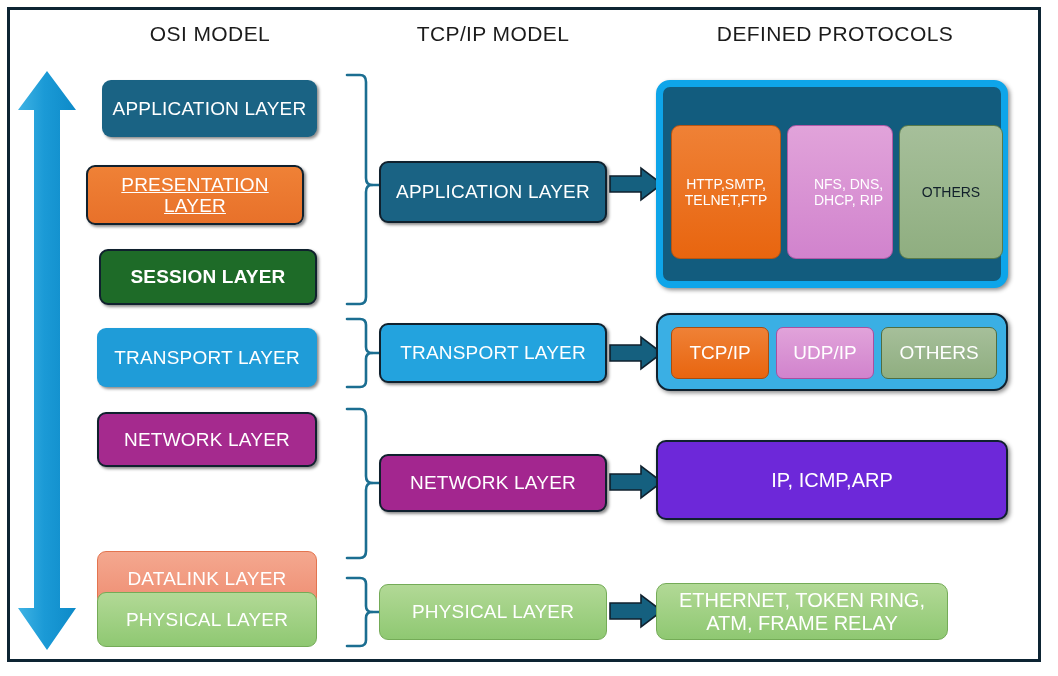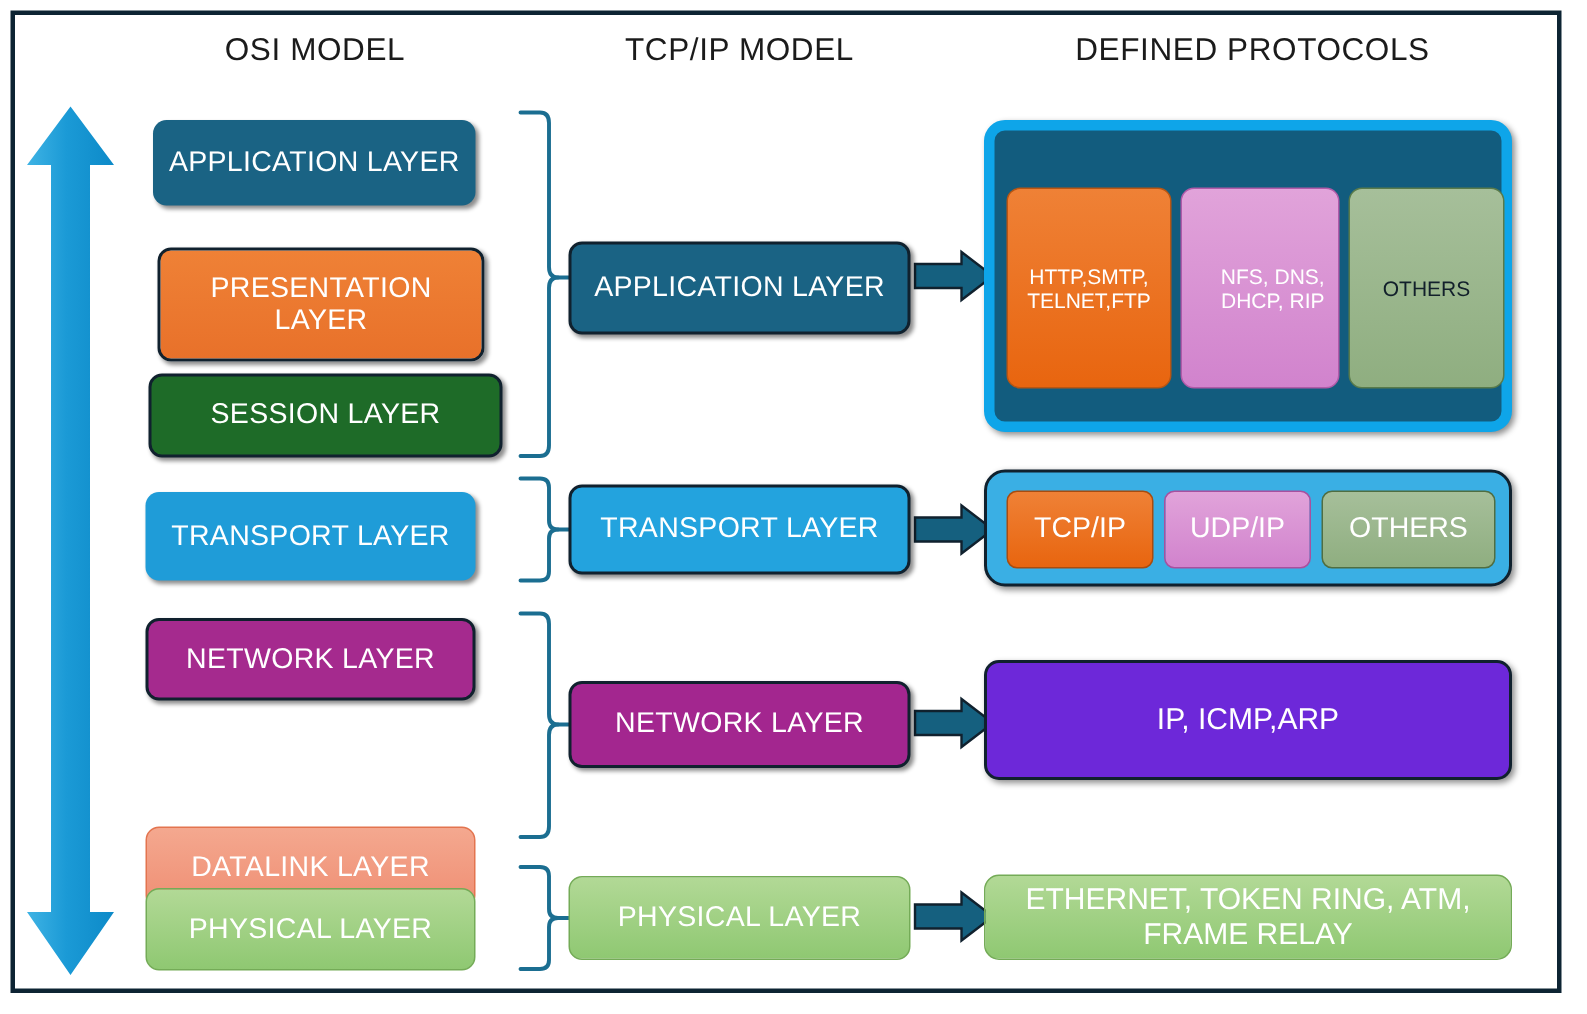--- a/index.html
+++ b/index.html
@@ -132,25 +132,25 @@
       <polygon points="610,345 641,345 641,337 662,353 641,369 641,361 610,361"></polygon>
       <polygon points="610,474 641,474 641,466 662,482 641,498 641,490 610,490"></polygon>
       <polygon points="610,603 641,603 641,595 662,611 641,627 641,619 610,619"></polygon>
     </g>
   </svg>
 
   <div class="box shadow c-appl" style="left:102px;top:80px;width:215px;height:57px;">
     <span>APPLICATION LAYER</span>
   </div>
 
-  <div class="box shadow c-pres dark-outline" style="left:105px;top:165px;width:218px;height:76px;">
+  <div class="box shadow c-pres dark-outline" style="left:86px;top:165px;width:218px;height:60px;text-decoration:underline;">
     <span>PRESENTATION LAYER</span>
   </div>
 
-  <div class="box shadow c-sess dark-outline" style="left:99px;top:249px;width:236px;height:56px;">
+  <div class="box shadow c-sess dark-outline" style="left:99px;top:249px;width:218px;height:56px;font-weight:bold;">
     <span>SESSION LAYER</span>
   </div>
 
   <div class="box shadow c-tran" style="left:97px;top:328px;width:220px;height:59px;">
     <span>TRANSPORT LAYER</span>
   </div>
 
   <div class="box shadow c-netw dark-outline" style="left:97px;top:412px;width:220px;height:55px;">
     <span>NETWORK LAYER</span>
   </div>
@@ -200,17 +200,17 @@
     </div>
     <div class="tcell tcell-green" style="left:223px;top:12px;width:116px;height:52px;">
       <span>OTHERS</span>
     </div>
   </div>
 
   <div class="proto-wide pw-netw" style="left:656px;top:440px;width:352px;height:80px;">
     <span>IP, ICMP,ARP</span>
   </div>
 
-  <div class="proto-wide pw-phys" style="left:656px;top:583px;width:352px;height:57px;">
+  <div class="proto-wide pw-phys" style="left:656px;top:583px;width:292px;height:57px;">
     <span>ETHERNET, TOKEN RING, ATM, FRAME RELAY</span>
   </div>
 
 </div>
 
 </body></html>

